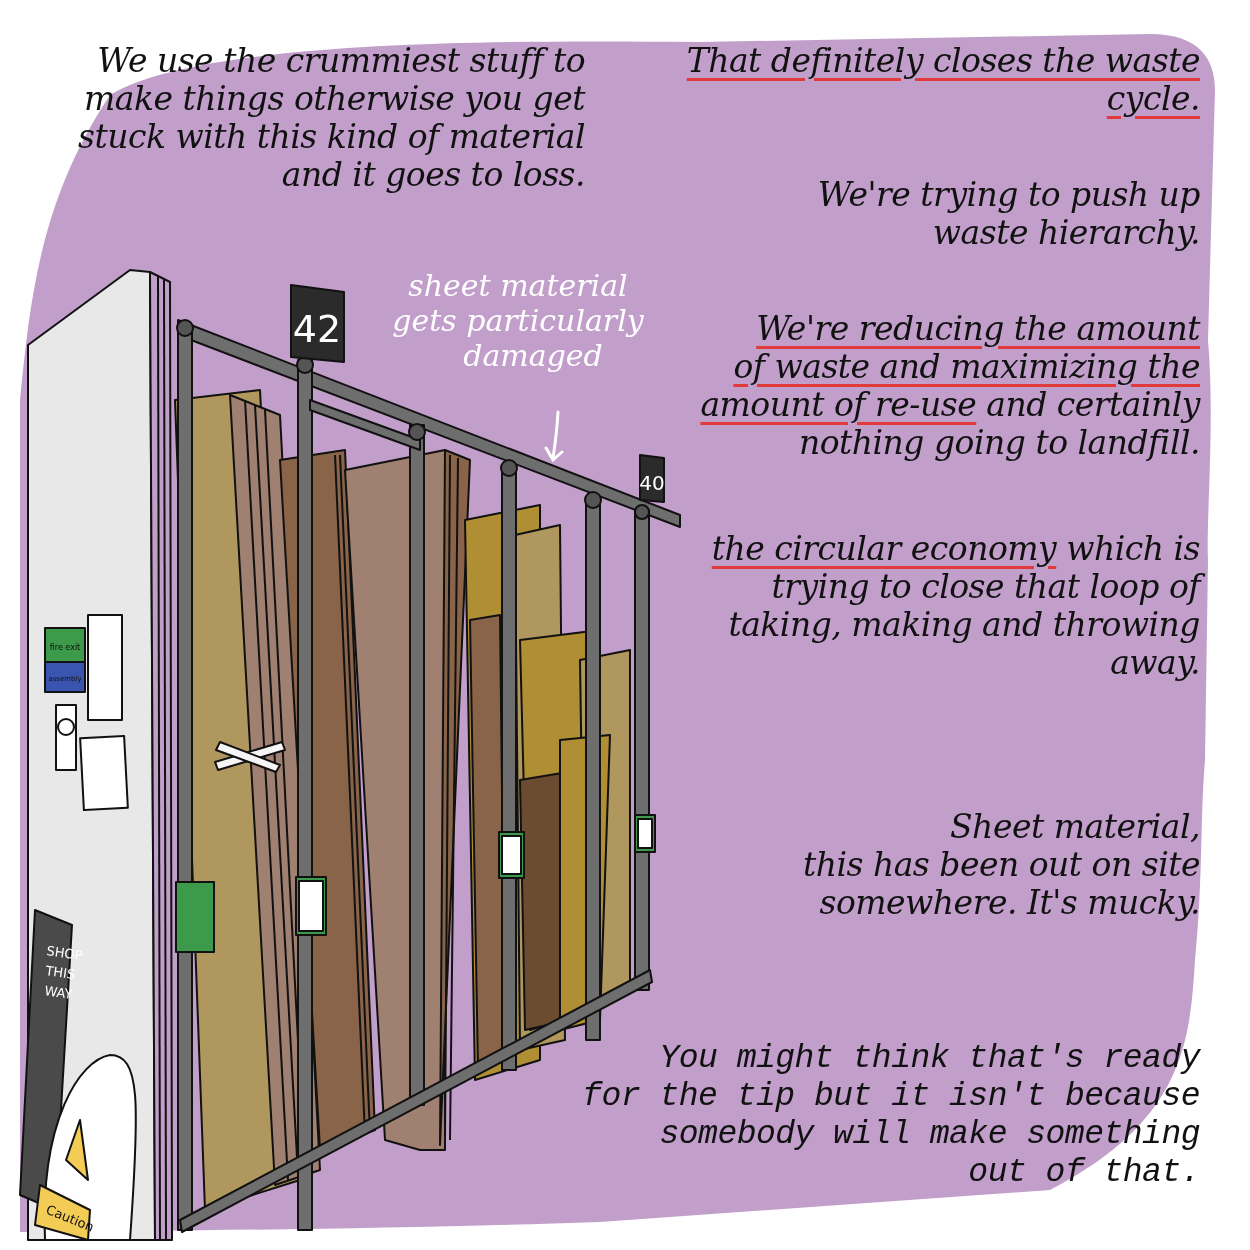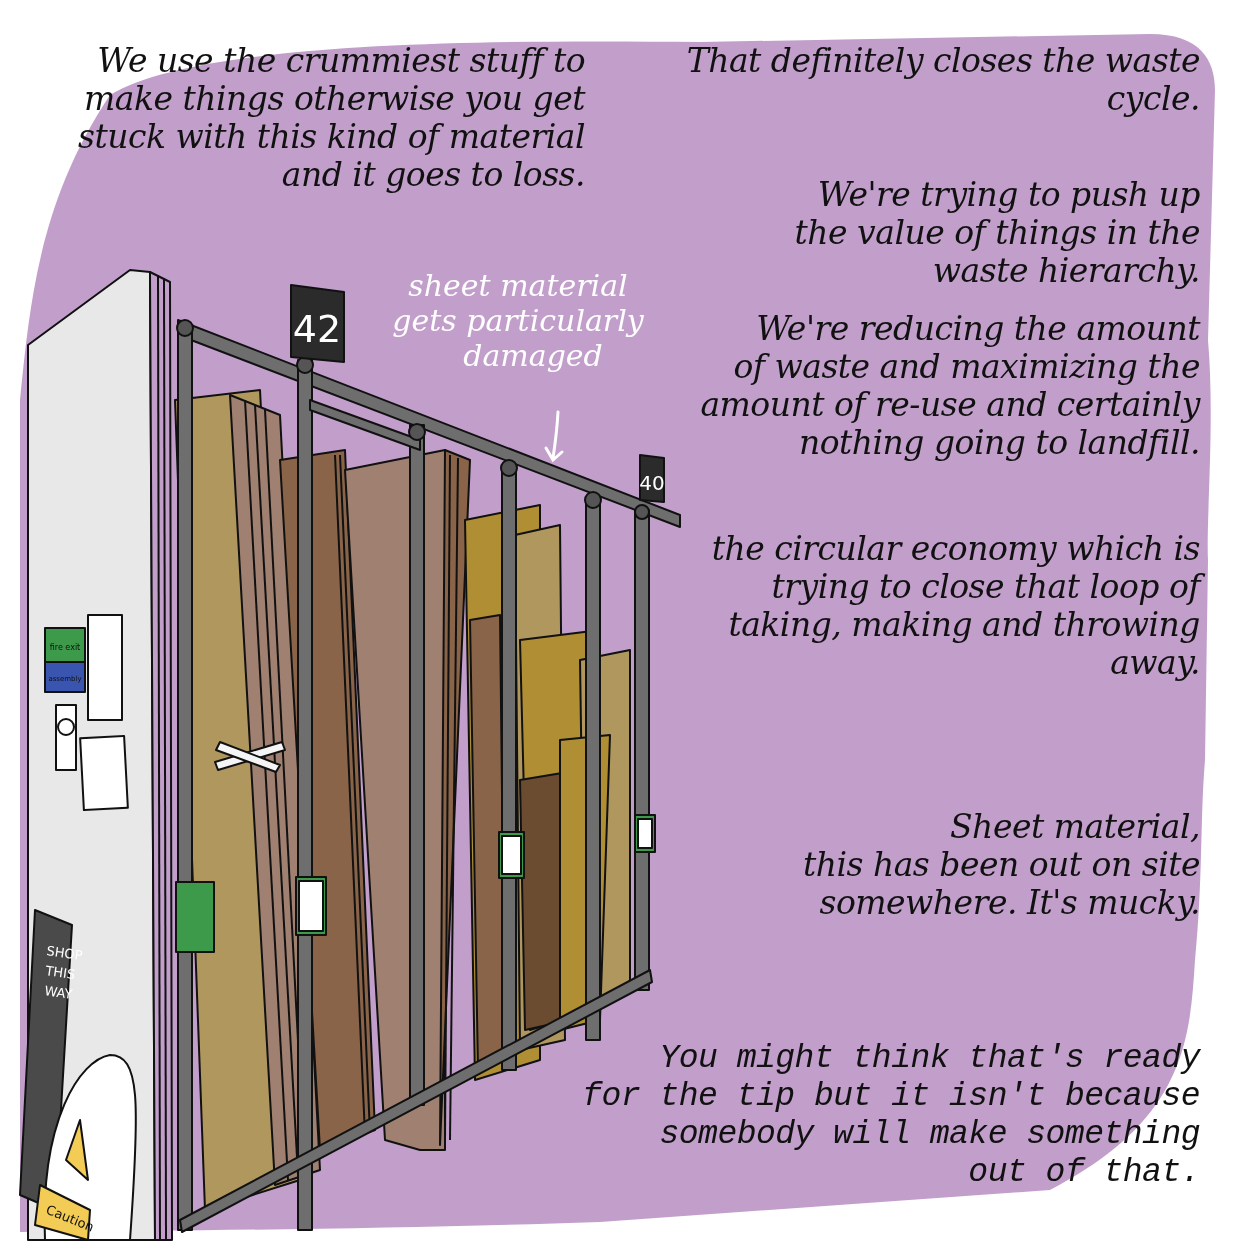--- a/index.html
+++ b/index.html
@@ -1,21 +1,21 @@
 <!DOCTYPE html>
 <html><head>
 <meta charset="utf-8">
 <style>
   html, body { margin: 0; padding: 0; background: #ffffff; }
   body { width: 1250px; height: 1250px; position: relative; overflow: hidden; font-family: "DejaVu Serif", serif; }
   .bg-blob { position: absolute; left: 0; top: 0; width: 1250px; height: 1250px; }
   .hand { position: absolute; font-family: "DejaVu Serif", serif; font-style: italic; color: #111; font-size: 33px; line-height: 38px; letter-spacing: -0.5px; }
   .hand .line { display: block; white-space: nowrap; }
   .right { text-align: right; }
-  .ul { text-decoration-color: #e03a3a; text-decoration-thickness: 3px; text-underline-offset: 6px; }
+  .ul { text-decoration: underline; text-decoration-color: #e03a3a; text-decoration-thickness: 3px; text-underline-offset: 6px; }
   .white-note { position: absolute; color: #ffffff; font-family: "DejaVu Serif", serif; font-style: italic; font-size: 30px; line-height: 35px; text-align: center; }
   .scene { position: absolute; left: 0; top: 0; width: 1250px; height: 1250px; }
   .sign-num { font-family: "DejaVu Sans", sans-serif; fill: #ffffff; }
   .svg-text { font-family: "DejaVu Sans", sans-serif; }
 </style>
 </head>
 <body>
 
 <svg class="bg-blob" viewBox="0 0 1250 1250" xmlns="http://www.w3.org/2000/svg">
   <path d="M110 95 C 200 40, 500 40, 700 42 L 1150 34 C 1200 34, 1215 60, 1215 90
@@ -147,21 +147,20 @@
   <span class="line">and it goes to loss.</span>
 </div>
 
 <div class="hand right" style="right: 50px; top: 42px;">
   <span class="line ul">That definitely closes the waste</span>
   <span class="line ul">cycle.</span>
 </div>
 
 <div class="hand right" style="right: 50px; top: 176px;">
   <span class="line">We're trying to push up</span>
-  <span class="line">the value of things in the</span>
   <span class="line">waste hierarchy.</span>
 </div>
 
 <div class="hand right" style="right: 50px; top: 310px;">
   <span class="line ul">We're reducing the amount</span>
   <span class="line ul">of waste and maximizing the</span>
   <span class="line"><span class="ul">amount of re-use</span><span> and certainly</span></span>
   <span class="line">nothing going to landfill.</span>
 </div>
 

